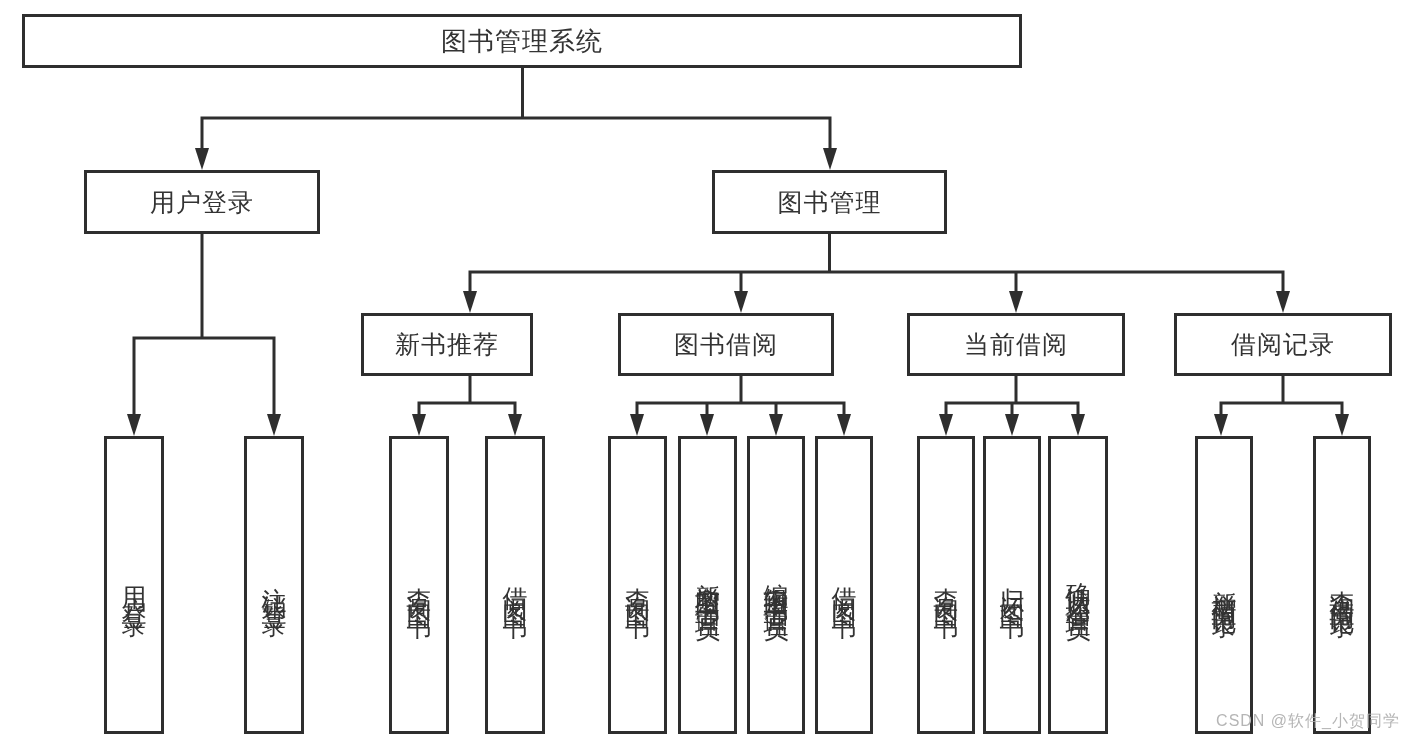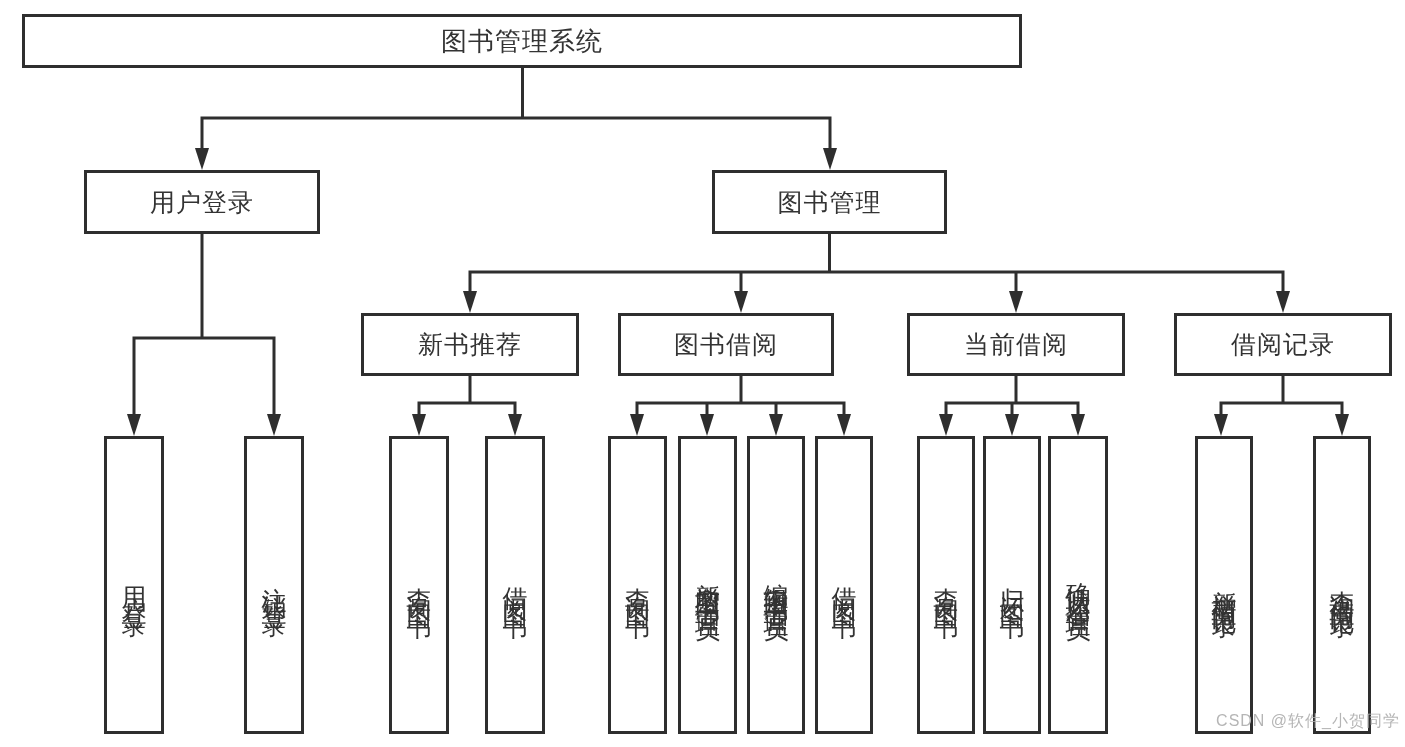--- a/index.html
+++ b/index.html
@@ -85,21 +85,21 @@
     <span class="lbl">图书管理系统</span>
   </div>
 
   <div class="node h" style="left:84px;top:170px;width:236px;height:64px">
     <span class="lbl">用户登录</span>
   </div>
   <div class="node h" style="left:712px;top:170px;width:235px;height:64px">
     <span class="lbl">图书管理</span>
   </div>
 
-  <div class="node h" style="left:361px;top:313px;width:218px;height:63px">
+  <div class="node h" style="left:361px;top:313px;width:172px;height:63px">
     <span class="lbl">新书推荐</span>
   </div>
   <div class="node h" style="left:618px;top:313px;width:216px;height:63px">
     <span class="lbl">图书借阅</span>
   </div>
   <div class="node h" style="left:1174px;top:313px;width:218px;height:63px">
     <span class="lbl">借阅记录</span>
   </div>
   <div class="node h" style="left:907px;top:313px;width:218px;height:63px">
     <span class="lbl">当前借阅</span>

